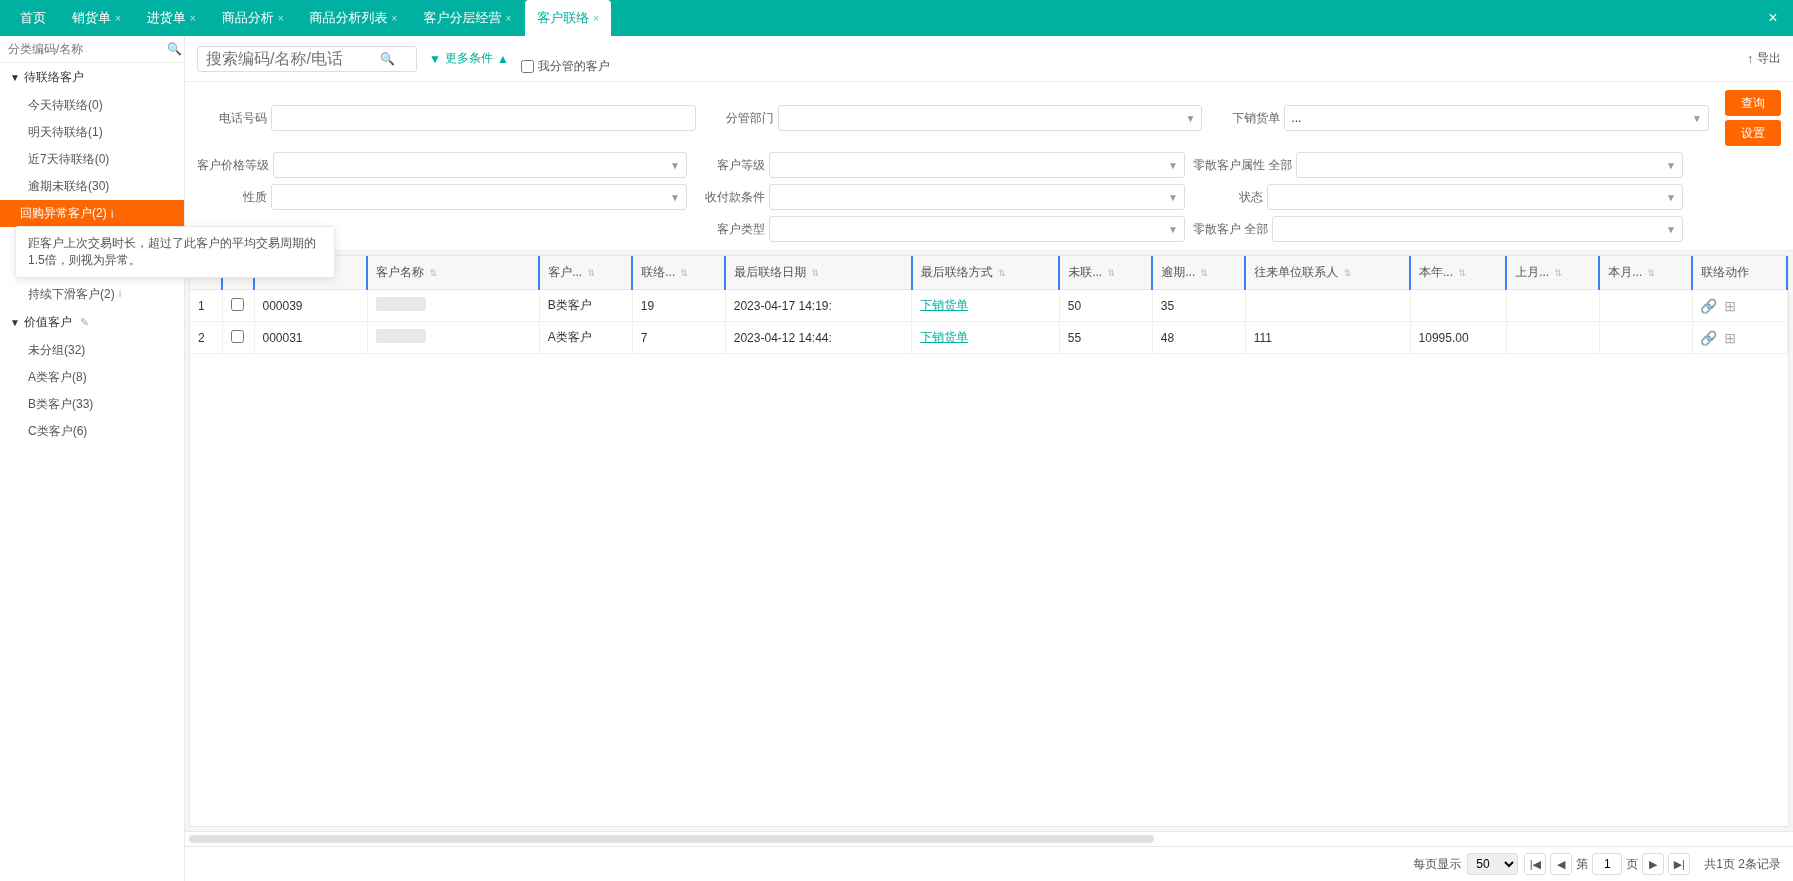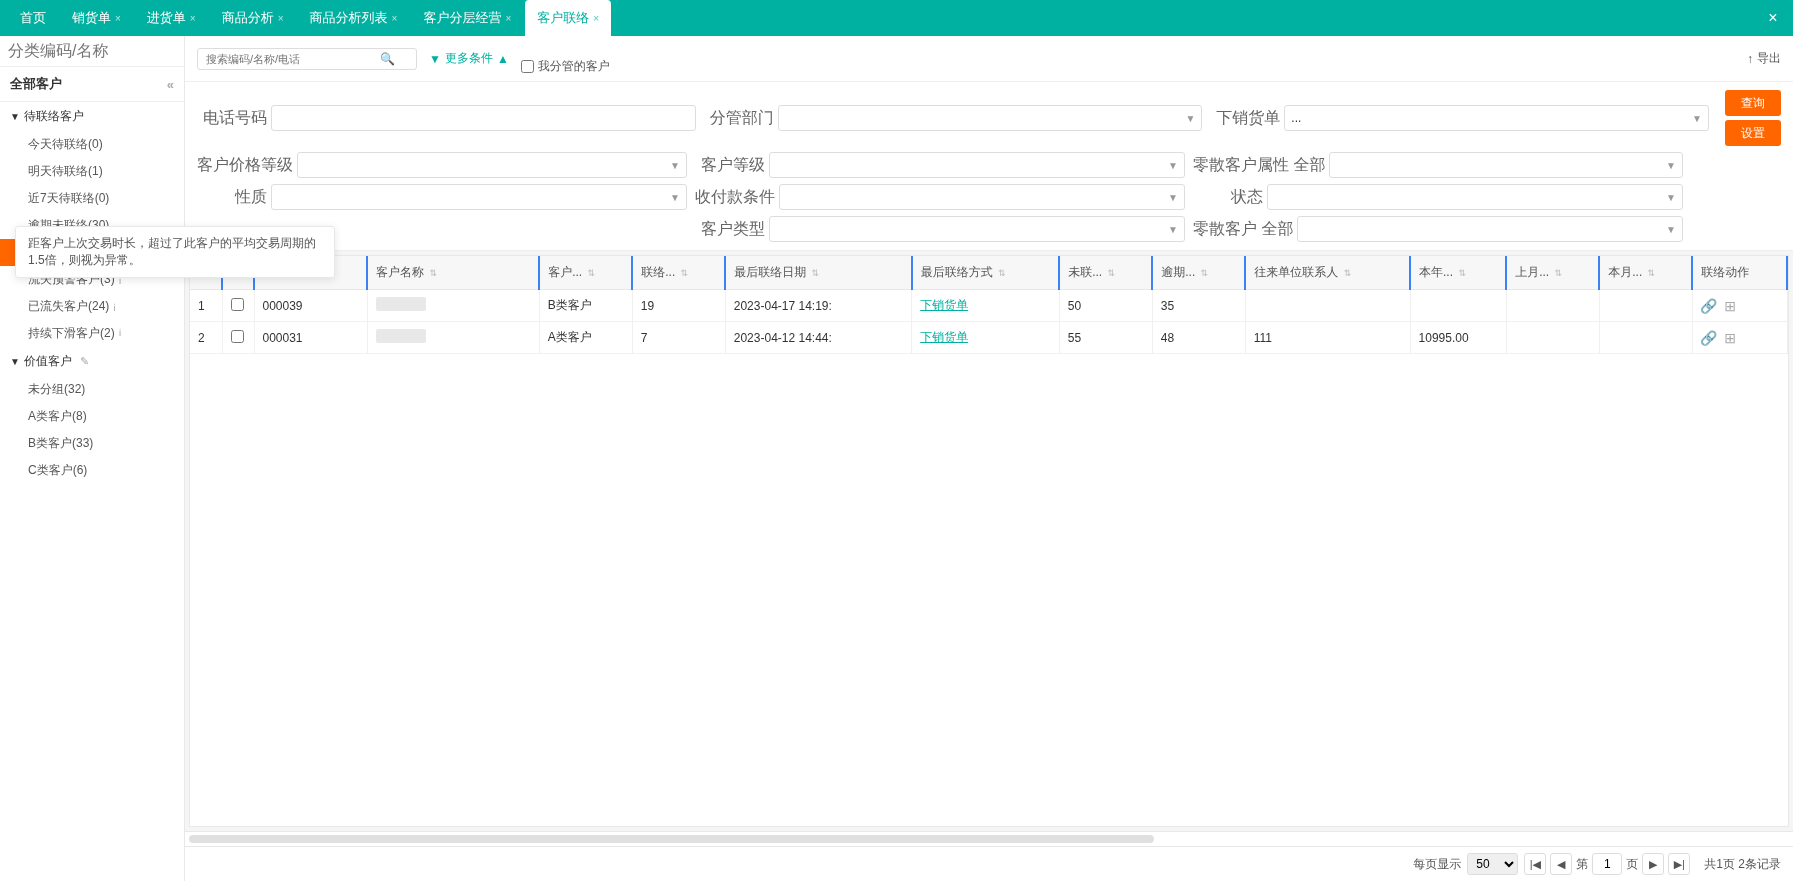--- a/index.html
+++ b/index.html
@@ -26,21 +26,21 @@
 
     
     .sidebar {
       width: 185px; background: #fff; border-right: 1px solid #e8e8e8;
       display: flex; flex-direction: column; overflow: hidden; flex-shrink: 0;
     }
     .sidebar-search {
       display: flex; align-items: center; padding: 6px 8px; border-bottom: 1px solid #eee; gap: 4px;
     }
     .sidebar-search input {
-      flex: 1; border: none; outline: none; font-size: 16px; background: transparent;
+      flex: 1; border: none; outline: none; font-size: 12px; background: transparent;
     }
     .sidebar-search .search-icon { color: #999; cursor: pointer; }
 
     .sidebar-header {
       display: flex; align-items: center; padding: 8px 10px; font-weight: bold; font-size: 13px;
       border-bottom: 1px solid #eee; justify-content: space-between;
     }
     .sidebar-section { overflow-y: auto; flex: 1; }
     .sidebar-group-title {
       display: flex; align-items: center; padding: 6px 10px; font-size: 12px; color: #333;
@@ -79,21 +79,21 @@
 
     
     .adv-filter {
       background: #fff; padding: 8px 12px; border-bottom: 1px solid #eee; flex-shrink: 0;
     }
     .adv-filter-row { display: flex; align-items: center; gap: 8px; margin-bottom: 6px; }
     .adv-filter-row:last-child { margin-bottom: 0; }
     .filter-field {
       display: flex; align-items: center; gap: 4px; flex: 1;
     }
-    .filter-label { font-size: 16px; color: #666; white-space: nowrap; min-width: 70px; text-align: right; }
+    .filter-label { font-size: 12px; color: #666; white-space: nowrap; min-width: 70px; text-align: right; }
     .filter-input {
       flex: 1; border: 1px solid #ddd; border-radius: 3px; padding: 3px 6px; font-size: 12px;
       outline: none; height: 26px;
     }
     .filter-select {
       flex: 1; border: 1px solid #ddd; border-radius: 3px; padding: 3px 6px; font-size: 12px;
       outline: none; height: 26px; background: white; cursor: pointer;
       display: flex; align-items: center; justify-content: space-between;
     }
     .filter-select .chevron { color: #999; font-size: 10px; }
@@ -195,24 +195,20 @@
   <div class="nav-close-btn">×</div>
 </div>
 
 <div class="main-layout">
 
   <div class="sidebar">
     <div class="sidebar-search">
       <input type="text" placeholder="分类编码/名称" style="">
       <span class="search-icon">🔍</span>
     </div>
-    <div class="sidebar-header">
-      <span>全部客户</span>
-      <span style="color:#aaa;cursor:pointer;">«</span>
-    </div>
     <div class="sidebar-section">
 
       <div class="sidebar-group-title">
         <span style="font-size:10px;">▼</span>
         <span>待联络客户</span>
       </div>
       <div class="sidebar-subgroup">
         <div class="sidebar-item">今天待联络(0)</div>
         <div class="sidebar-item">明天待联络(1)</div>
         <div class="sidebar-item">近7天待联络(0)</div>
@@ -249,21 +245,21 @@
         <div class="sidebar-item">B类客户(33)</div>
         <div class="sidebar-item">C类客户(6)</div>
       </div>
     </div>
   </div>
 
   <div class="content-area">
 
     <div class="filter-bar">
       <div class="filter-search">
-        <input type="text" style="border: none; outline: none; font-size: 11px; width: 170px;" placeholder="搜索编码/名称/电话">
+        <input type="text" style="border: none; outline: none; font-size: 16px; width: 170px;" placeholder="搜索编码/名称/电话">
         <span style="color:#00b0a0;cursor:pointer;">🔍</span>
       </div>
       <div class="more-filter">
         <span>▼</span>
         <span>更多条件</span>
         <span>▲</span>
       </div>
       <div class="my-customer">
         <input type="checkbox" style="">
         <span>我分管的客户</span>

